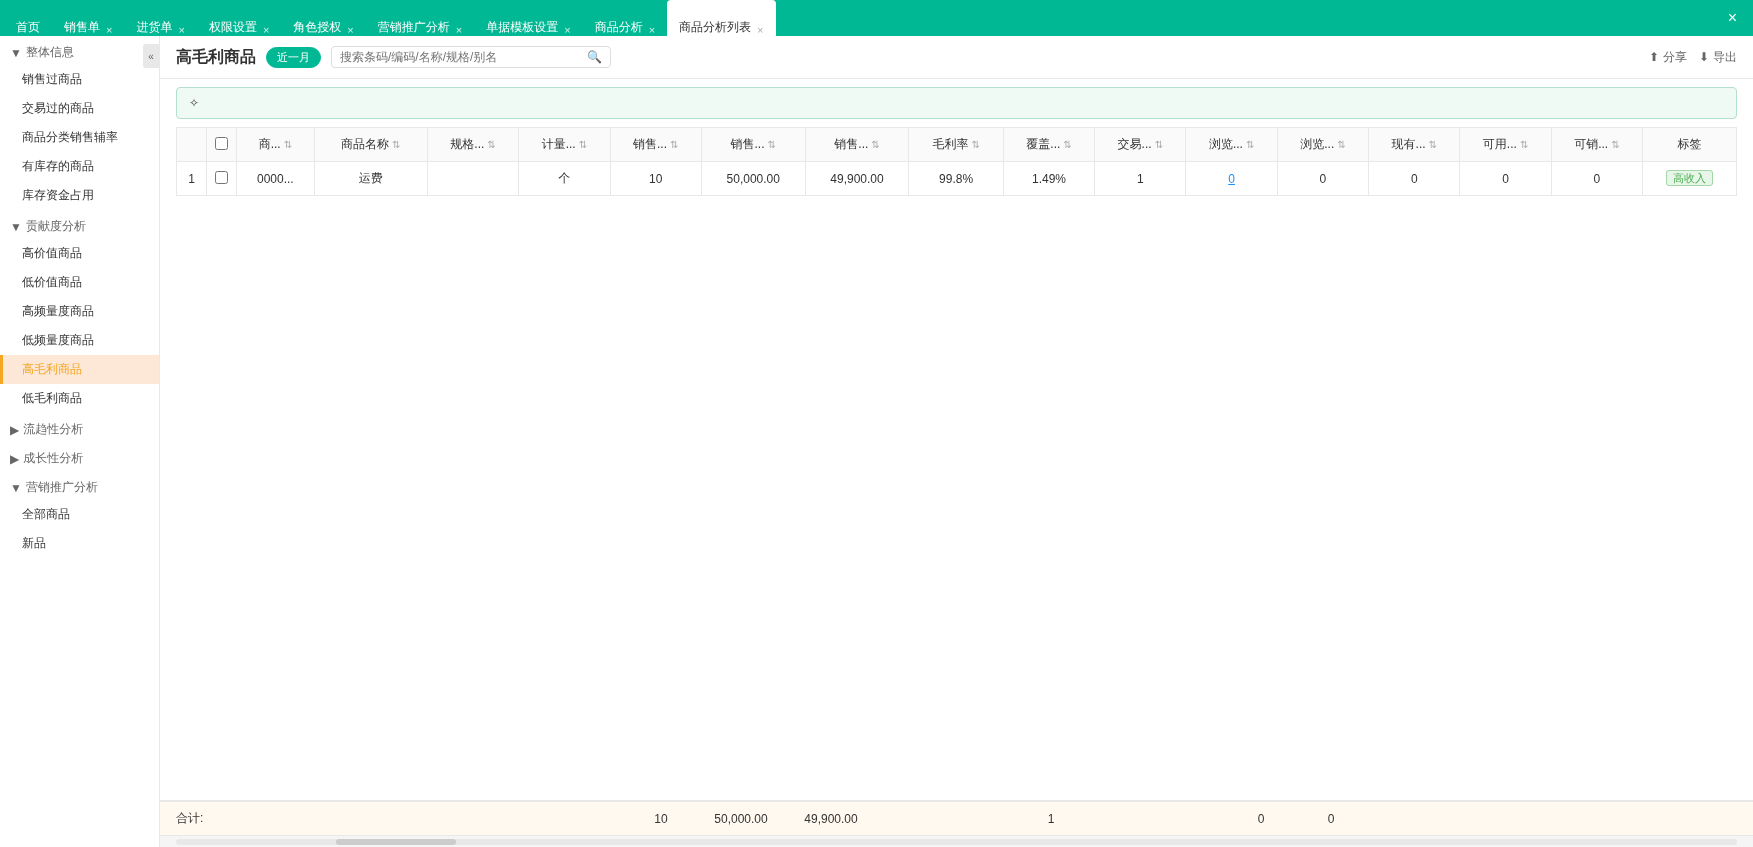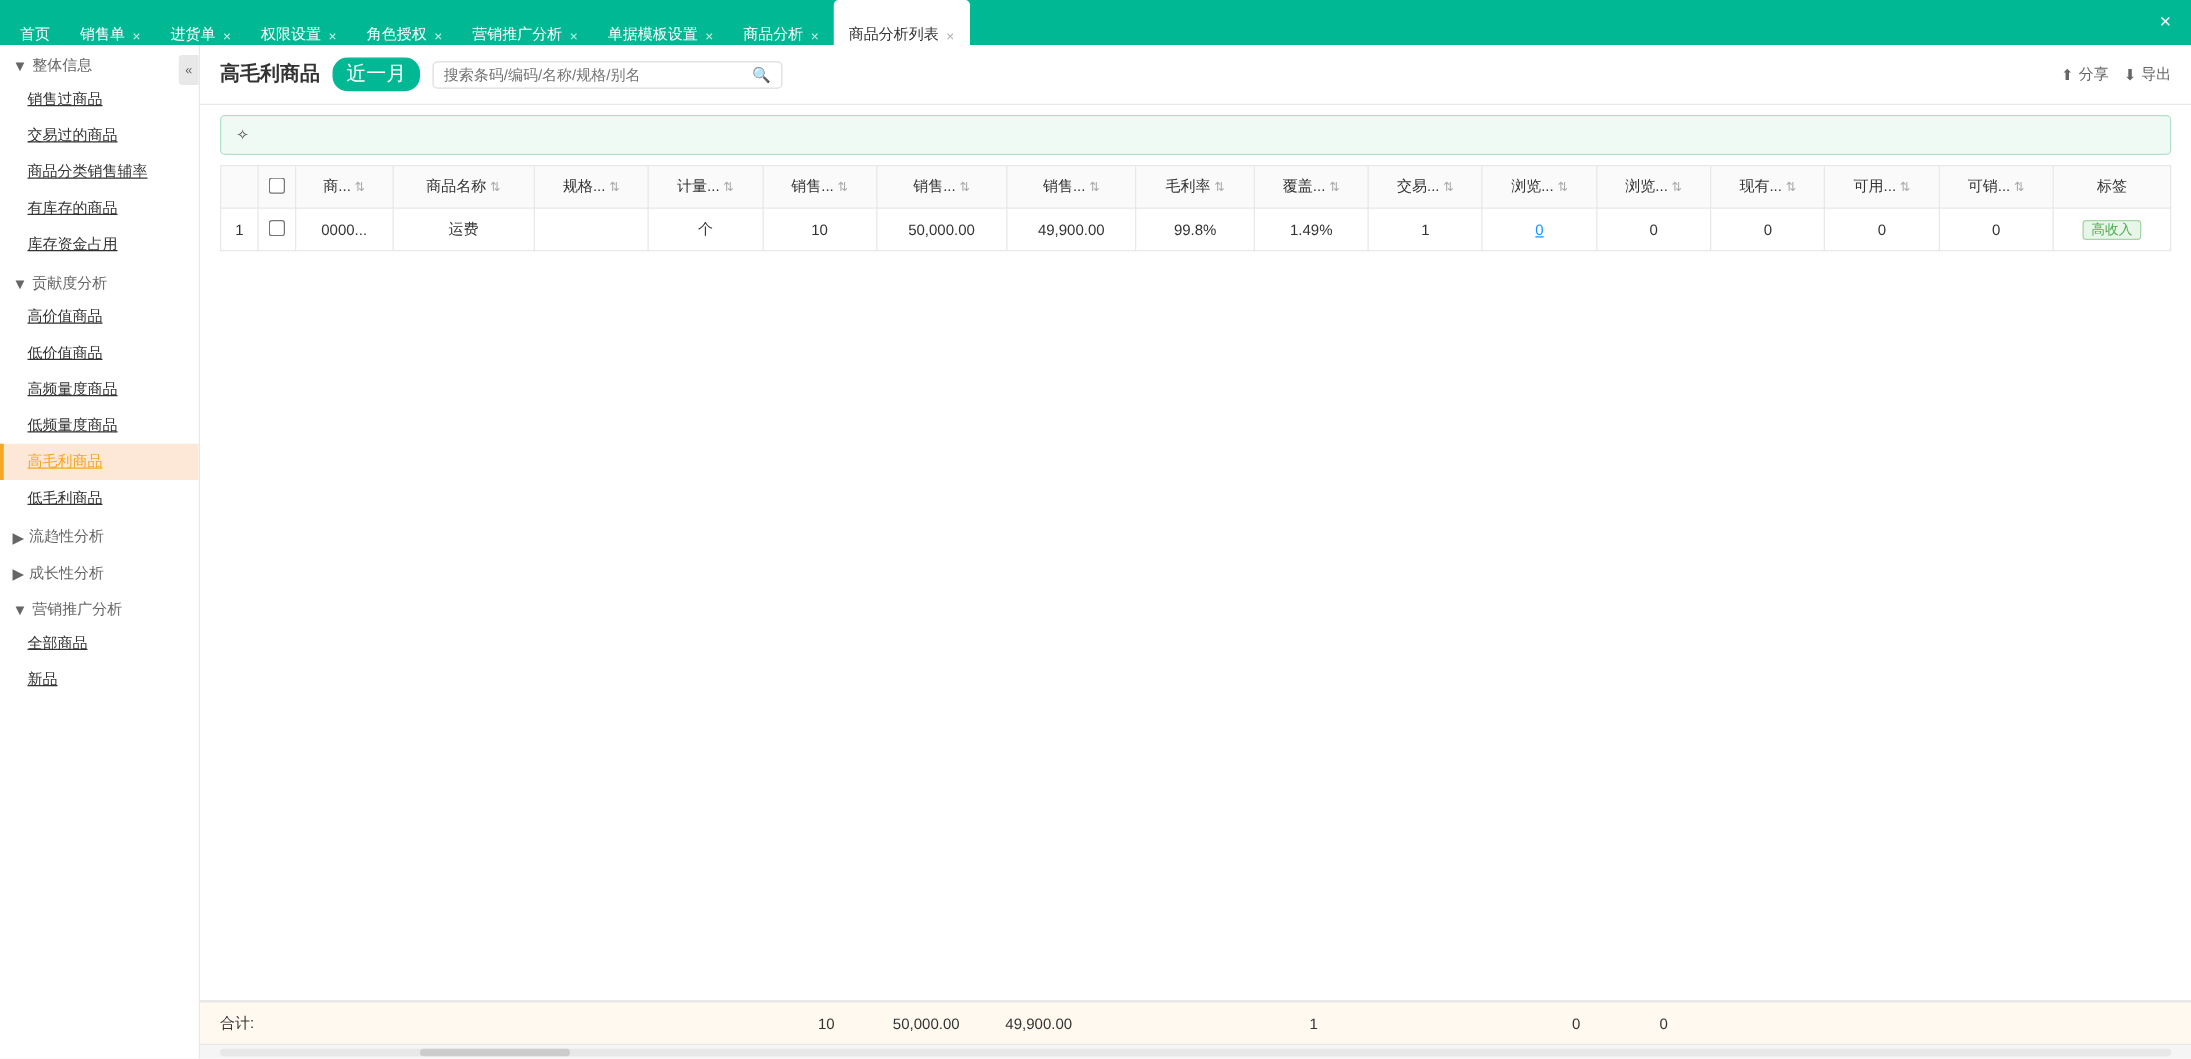--- a/index.html
+++ b/index.html
@@ -82,21 +82,20 @@
       color: #666;
       font-size: 12px;
       cursor: pointer;
     }
     .sidebar-group-title .arrow { margin-right: 4px; }
     .sidebar-item {
       padding: 6px 10px 6px 22px;
       color: #333;
       cursor: pointer;
       font-size: 12px;
-      text-decoration: underline;
     }
     .sidebar-item.active {
       background: #fde8d8;
       color: #f5a623;
       border-left: 3px solid #f5a623;
       padding-left: 19px;
     }
 
     
     .content-area {
@@ -121,21 +120,21 @@
       font-weight: bold;
       color: #333;
     }
     .filter-btn {
       background: #fff;
       border: 1px solid #00b894;
       color: #00b894;
       border-radius: 12px;
       padding: 2px 10px;
       cursor: pointer;
-      font-size: 16px;
+      font-size: 11px;
     }
     .filter-btn.active {
       background: #00b894;
       color: #fff;
     }
     .search-box {
       display: flex;
       align-items: flex-start;
       border: 1px solid #ddd;
       border-radius: 4px;

